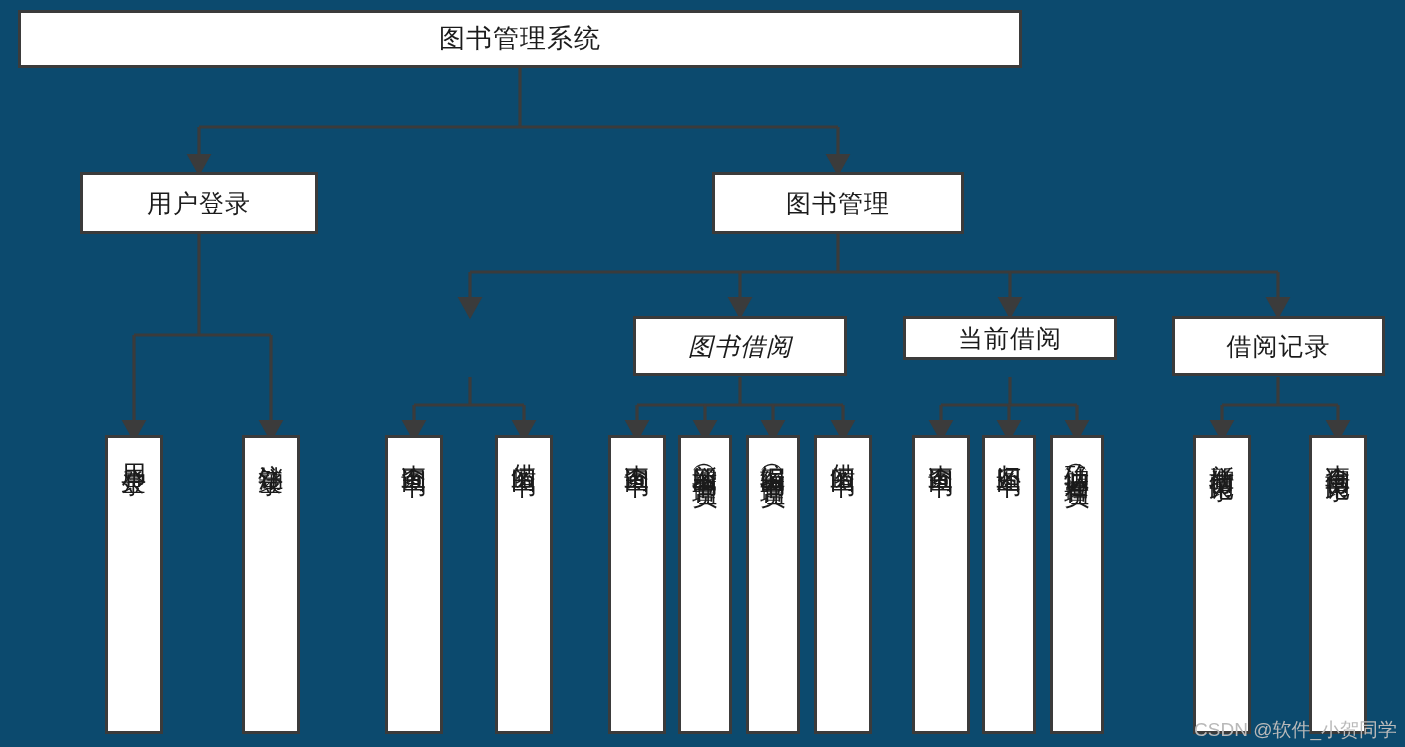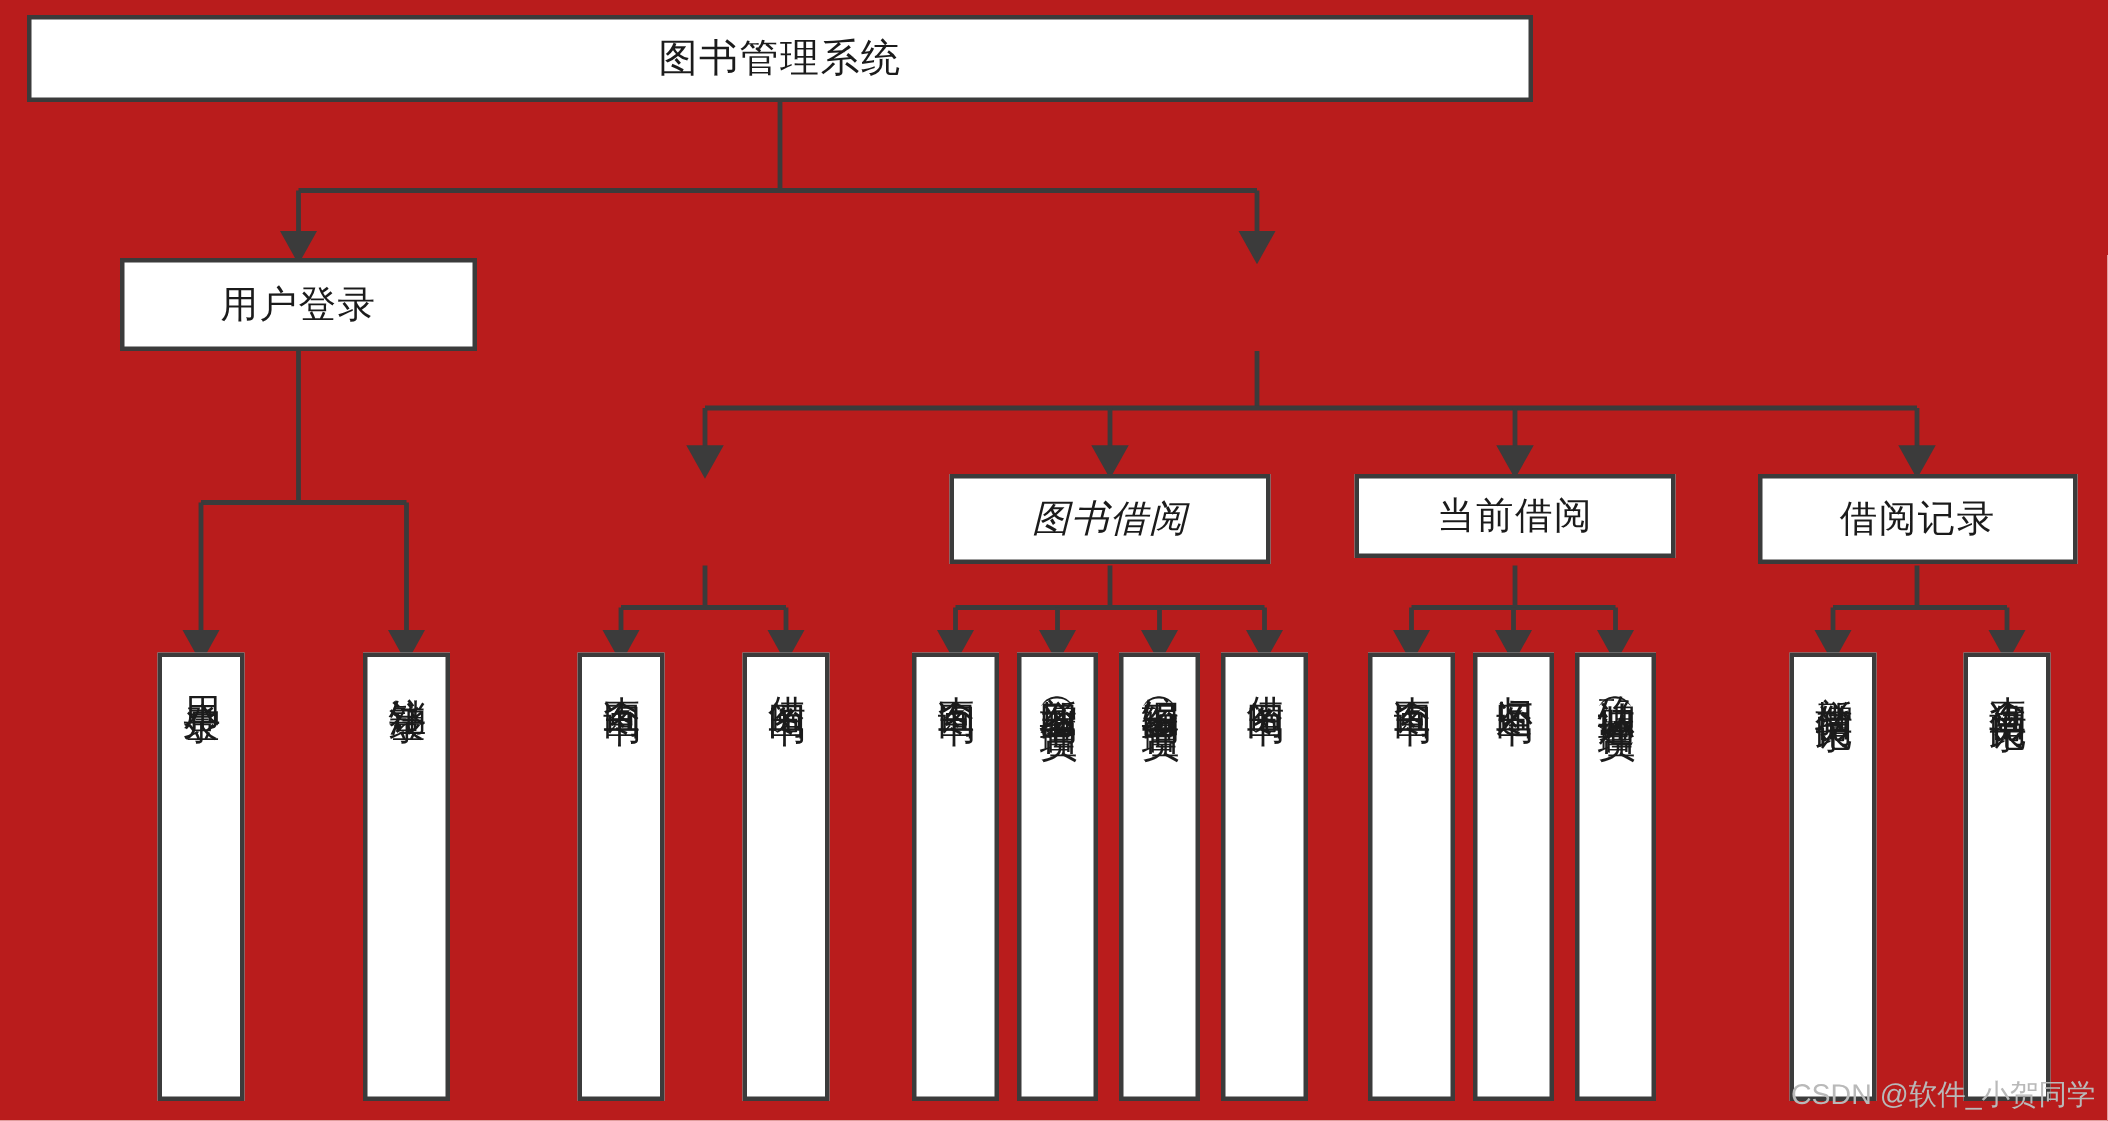--- a/index.html
+++ b/index.html
@@ -7,21 +7,21 @@
     padding: 0;
     background: #ffffff;
   }
   body {
     font-family: "Liberation Sans", "DejaVu Sans", sans-serif;
   }
   #diagram-root {
     position: relative;
     width: 1405px;
     height: 747px;
-    background: #b91c1c;
+    background: #0c4a6e;
     overflow: hidden;
   }
   #edge-layer {
     position: absolute;
     left: 0;
     top: 0;
     width: 1405px;
     height: 747px;
   }
   .node {
@@ -123,27 +123,30 @@
   </svg>
 
   <div class="node horizontal root" style="left:18px; top:10px; width:1004px; height:58px;">
     <span class="node-label">图书管理系统</span>
   </div>
 
   <div class="node horizontal" style="left:80px; top:172px; width:238px; height:62px;">
     <span class="node-label">用户登录</span>
   </div>
 
+  <div class="node horizontal" style="left:712px; top:172px; width:252px; height:62px;">
+    <span class="node-label">图书管理</span>
+  </div>
 
 
   <div class="node horizontal" style="left:633px; top:316px; width:214px; height:60px;font-style:italic;">
     <span class="node-label">图书借阅</span>
   </div>
 
-  <div class="node horizontal" style="left:903px; top:316px; width:214px; height:56px;">
+  <div class="node horizontal" style="left:903px; top:316px; width:214px; height:44px;">
     <span class="node-label">当前借阅</span>
   </div>
 
   <div class="node horizontal" style="left:1172px; top:316px; width:213px; height:60px;">
     <span class="node-label">借阅记录</span>
   </div>
 
   <div class="node vertical" style="left:105px; top:435px; width:58px; height:299px;">
     <span class="node-label">用户登录</span>
   </div>

